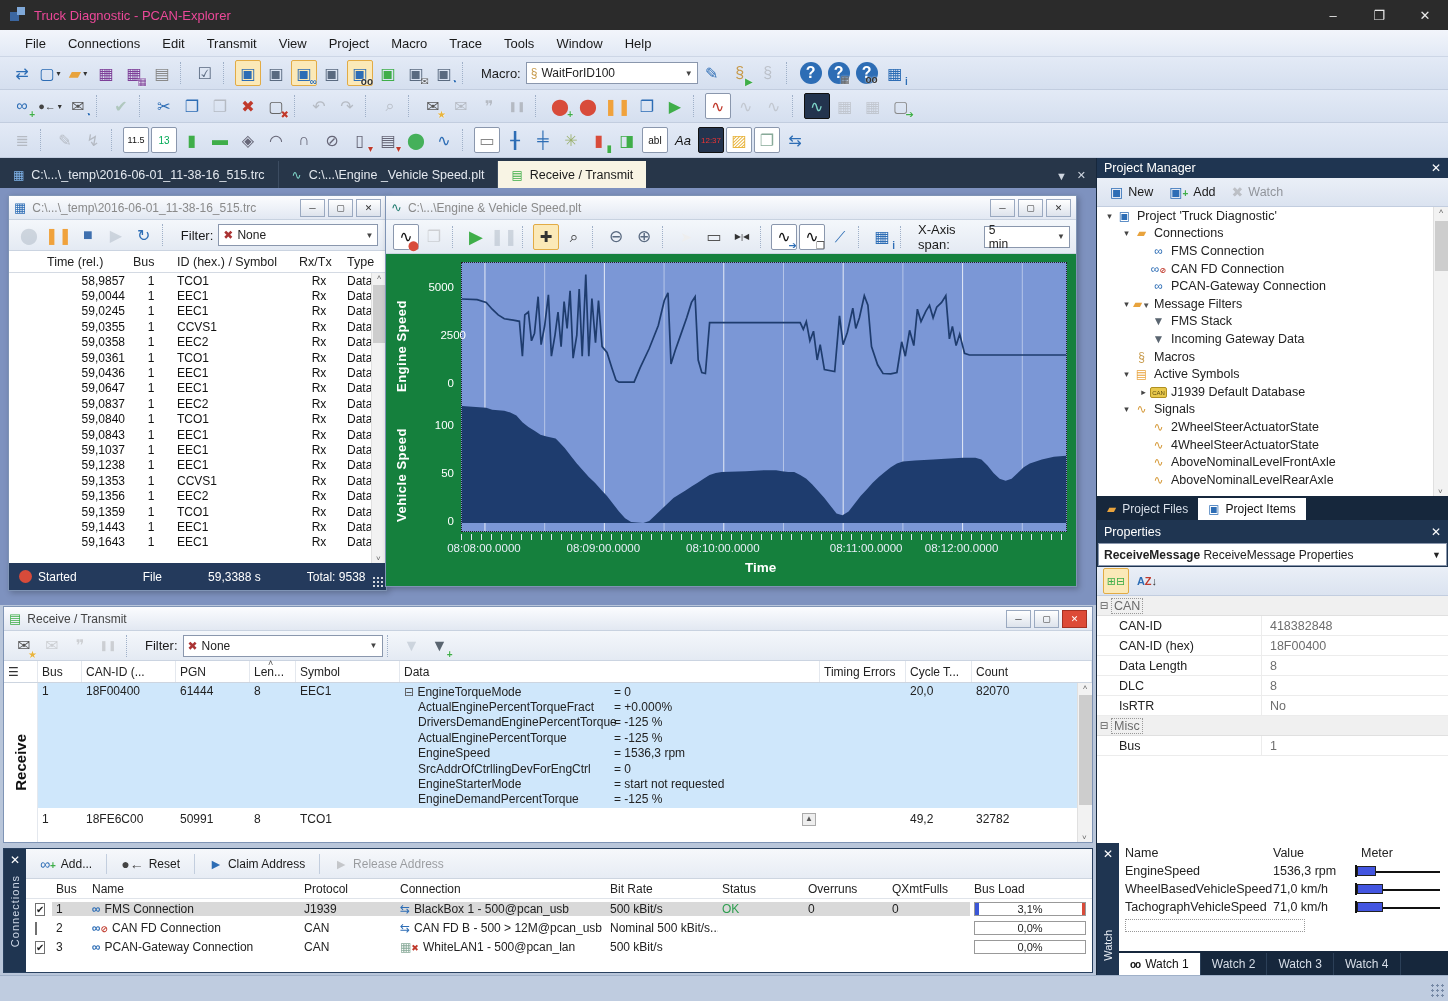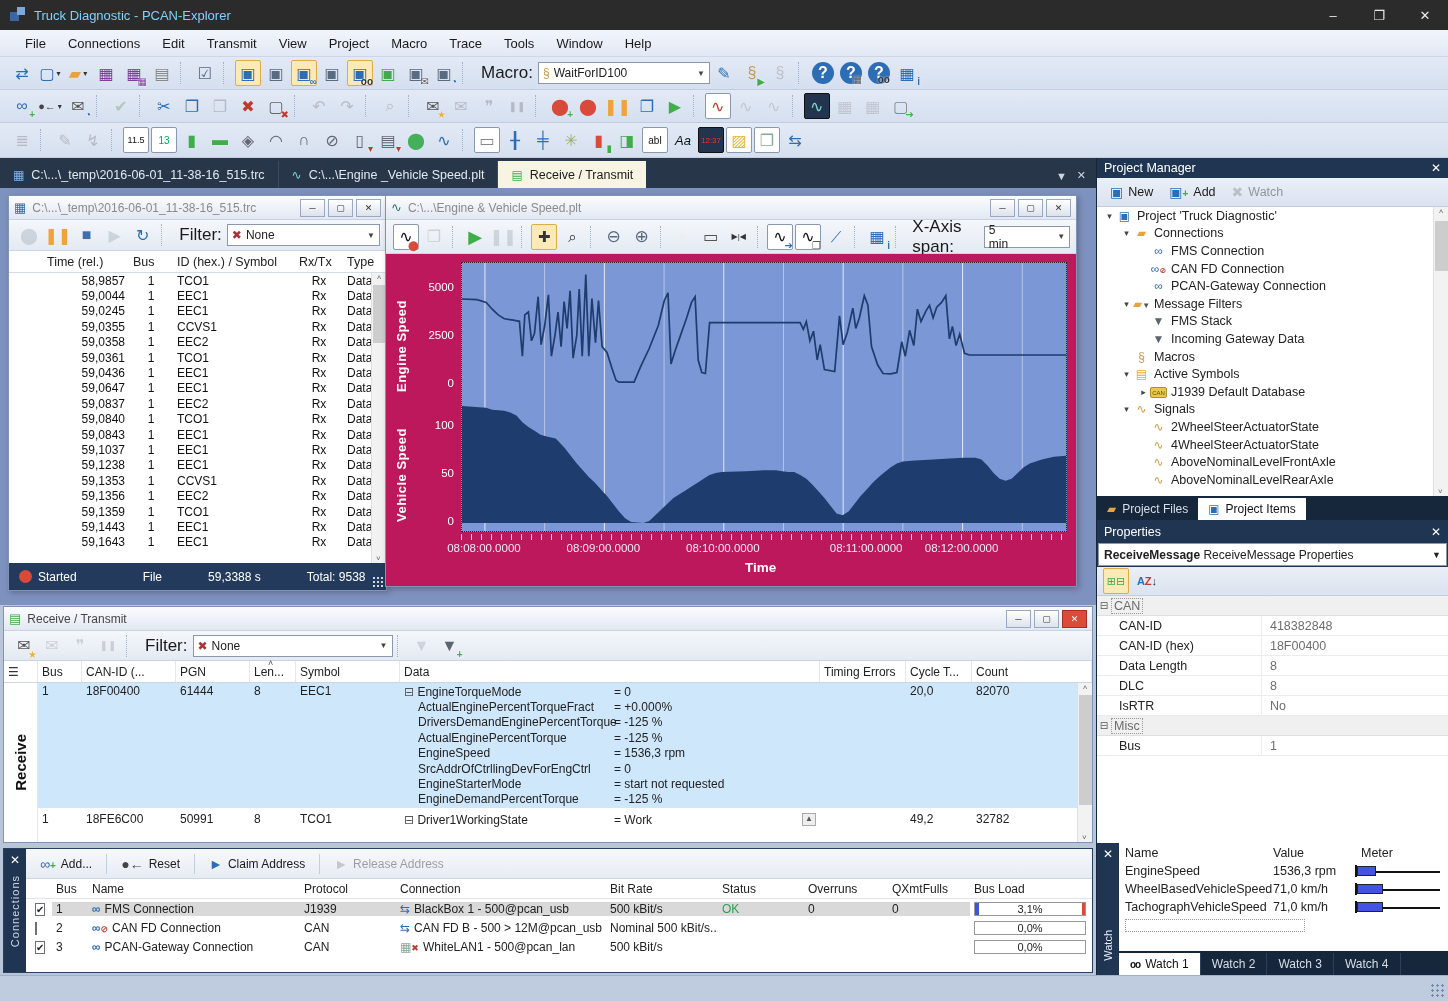--- a/index.html
+++ b/index.html
@@ -6,38 +6,38 @@
   html,body { width:1448px; height:1001px; overflow:hidden; }
   body { font-family:"Liberation Sans","DejaVu Sans",sans-serif; font-size:12px; color:#222; background:#b9c6da; }
   #app { position:relative; width:1448px; height:1001px; }
 
   
   #titlebar { position:absolute; left:0; top:0; width:1448px; height:30px; background:#2b2b2b; display:flex; align-items:center; color:#fff; }
   #applogo { width:16px; height:16px; margin:0 8px 0 10px; position:relative; }
   #applogo i { position:absolute; display:block; }
   #applogo .sq1 { left:0; top:5px; width:9px; height:9px; background:#3b66a0; }
   #applogo .sq2 { left:7px; top:0; width:8px; height:8px; background:#7fa8d8; }
-  #wintitle { font-size:13px; color:#7dd3fc; }
+  #wintitle { font-size:13px; color:#ec4899; }
   #wincontrols { margin-left:auto; display:flex; height:30px; }
   .wc { width:46px; height:30px; display:flex; align-items:center; justify-content:center; color:#e8e8e8; font-size:13px; }
   
   #menubar { position:absolute; left:0; top:30px; width:1448px; height:27px; background:linear-gradient(#f2f5fb,#e2e9f5); display:flex; align-items:center; padding-left:14px; border-bottom:1px solid #cdd6e6; }
   .menuitem { padding:4px 11px; font-size:13px; color:#1a1a1a; }
   
   .tbrow { position:absolute; left:0; width:1448px; background:linear-gradient(#e3eaf6,#d5dfef); display:flex; align-items:center; padding-left:8px; border-bottom:1px solid #c2cddf; }
   #tb1 { top:57px; height:33px; } #tb2 { top:90px; height:33px; } #tb3 { top:123px; height:35px; }
   .tbi { position:relative; min-width:26px; height:26px; margin:0 1px; display:flex; align-items:center; justify-content:center; font-size:16px; border:1px solid transparent; border-radius:2px; }
   .tbi.pressed { background:#fbe9b8; border-color:#e2ab45; }
   .tbi.dis { opacity:.38; }
   .tbi .bdg { position:absolute; right:-1px; bottom:-2px; font-size:10px; font-weight:bold; line-height:1; text-shadow:0 0 2px #fff; }
   .tbi .caret { font-size:8px; color:#333; margin-left:2px; }
   .tbi.box { background:#fff; border:1px solid #8a97ad; }
   .tbi.darkbox { background:#23344e; border:1px solid #111; color:#7fd6c9; }
   .tbsep { width:7px; height:22px; border-left:1px dotted #9fb0c8; margin:0 4px; }
-  .tblabel { font-size:17px; color:#1a1a1a; margin:0 5px 0 8px; }
+  .tblabel { font-size:13px; color:#1a1a1a; margin:0 5px 0 8px; }
   .combo { height:22px; background:#fff; border:1px solid #8a97ad; display:flex; align-items:center; padding:0 4px; gap:4px; font-size:12px; }
   .combo .arr { margin-left:auto; font-size:8px; color:#444; padding-left:5px; }
   .combo .cicon { font-size:12px; }
   
   #tabbar { position:absolute; left:0; top:158px; width:1096px; height:30px; background:#273649; display:flex; align-items:flex-end; }
   .doctab { height:27px; display:flex; align-items:center; gap:7px; padding:0 13px; font-size:12.5px; color:#e3e8ef; border-right:1px solid #3c4c61; }
   .doctab.active { background:#f8f4e4; color:#1a1a1a; border-right:none; }
   .dticon { font-size:12px; }
   #tabbar-right { margin-left:auto; display:flex; align-items:center; gap:10px; padding:0 10px 6px 0; color:#cfd6e0; font-size:11px; }
   
@@ -60,21 +60,21 @@
   .trc-row div { padding:0 4px; }
   .tr-time { text-align:right; } .tr-bus { text-align:center; } .tr-rx { text-align:center; }
   #trc-status { height:27px; flex:none; background:#243a5c; color:#fff; display:flex; align-items:center; font-size:12px; padding:0 10px; gap:6px; position:relative; }
   .reddot { width:13px; height:13px; border-radius:50%; background:#d84b3a; }
   .grip { position:absolute; right:2px; bottom:2px; width:12px; height:12px;
     background-image:radial-gradient(circle, rgba(255,255,255,.8) 1px, transparent 1.2px); background-size:4px 4px; }
   .vscroll { position:absolute; right:0; top:0; width:15px; bottom:0; background:#f2f2f2; border-left:1px solid #e0e0e0; font-size:8px; color:#666; text-align:center; }
   .vthumb { position:absolute; left:1px; width:13px; background:#cdcdcd; }
   
   #plotwin { left:385px; top:7px; width:692px; height:392px; }
-  #plotbody { flex:1; position:relative; background:#be185d; }
+  #plotbody { flex:1; position:relative; background:#15803d; }
   #plotinner { position:absolute; left:75px; top:8px; width:606px; height:270px; border:1px dotted #222; background:#7b97d6; }
   .ytick { position:absolute; color:#fff; font-size:11.5px; text-align:right; width:40px; }
   .ylab { position:absolute; color:#fff; font-weight:bold; font-size:13px; writing-mode:vertical-rl; transform:rotate(180deg); letter-spacing:.5px; }
   #xticks { position:absolute; left:75px; width:606px; height:6px;
     background-image:repeating-linear-gradient(to right, #dfe6f4 0 1px, transparent 1px 10px); }
   .xlab { position:absolute; color:#e8edf8; font-size:11.5px; transform:translateX(-50%); }
   #timelab { position:absolute; color:#fff; font-weight:bold; font-size:13.5px; }
   
   #rtwin { position:relative; margin:1px 3px 0 3px; height:237px; background:#fff; border:1px solid #7f94b5; display:flex; flex-direction:column; }
   #rt-head { display:grid; grid-template-columns:34px 44px 94px 74px 46px 104px 420px 86px 66px 1fr; background:#fff; border-bottom:1px solid #cdd5e0; height:22px; align-items:center; font-size:12px; color:#222; }
@@ -778,21 +778,21 @@
                 <line x1="381.1844" x2="381.1844" y1="0" y2="268" stroke="rgba(255,255,255,0.8)" stroke-width="1"></line>
                 <line x1="440.8898" x2="440.8898" y1="0" y2="268" stroke="rgba(255,255,255,0.45)" stroke-width="1"></line>
                 <line x1="500.5952" x2="500.5952" y1="0" y2="268" stroke="rgba(255,255,255,0.8)" stroke-width="1"></line>
                 <line x1="560.3006" x2="560.3006" y1="0" y2="268" stroke="rgba(255,255,255,0.45)" stroke-width="1"></line>
                 <polygon points="0,260 0.0,142.9 24.2,144.8 30.2,146.7 42.3,147.7 48.3,149.6 54.4,152.5 60.4,159.2 66.4,164.0 72.5,167.8 78.5,171.7 84.6,173.6 93.6,175.5 96.6,178.4 102.7,185.1 108.7,192.8 114.8,200.5 120.8,207.2 126.8,213.9 132.9,219.7 138.9,226.4 145.0,233.1 151.0,240.8 157.0,248.5 163.1,255.2 169.1,259.0 181.2,260.0 187.2,258.1 193.3,252.3 199.3,246.6 205.4,240.8 211.4,235.0 217.4,231.2 223.5,227.4 229.5,223.5 235.6,219.7 241.6,215.8 247.6,212.0 253.7,210.1 259.7,209.1 283.9,208.2 302.0,207.2 314.1,207.2 320.1,208.2 326.2,209.1 332.2,209.1 338.2,212.0 344.3,215.8 350.3,221.6 356.4,228.3 362.4,235.0 368.4,242.7 374.5,250.4 380.5,252.3 386.6,248.5 392.6,240.8 398.6,233.1 404.7,226.4 410.7,219.7 416.8,213.9 422.8,209.1 428.8,204.3 434.9,200.5 440.9,198.6 453.0,197.6 471.1,196.6 483.2,195.7 501.3,194.7 513.4,194.7 519.4,196.6 525.5,202.4 531.5,210.1 537.6,215.8 543.6,217.8 549.6,215.8 555.7,210.1 561.7,204.3 567.8,200.5 579.8,196.6 591.9,193.8 604.0,192.8 604,260" fill="#1e3c6e"></polygon>
                 <polyline points="0.0,36.0 15.1,36.6 24.2,39.4 30.2,46.2 36.2,51.9 42.3,55.8 51.3,57.1 57.4,58.3 60.4,93.2 62.8,51.9 66.4,49.0 69.5,77.8 72.5,70.2 76.1,33.7 79.1,81.7 82.7,62.5 86.4,31.8 89.4,93.2 93.0,72.1 96.0,49.0 99.1,83.6 102.1,38.5 105.1,65.4 108.1,27.9 111.1,95.1 114.8,72.1 117.2,26.0 120.2,93.2 123.8,11.6 126.8,93.2 129.9,35.6 133.5,79.8 136.5,37.5 140.1,83.6 145.0,89.4 149.8,104.7 154.0,117.2 157.0,119.1 172.1,119.1 178.2,104.7 187.2,85.5 196.3,62.5 202.3,37.5 206.0,29.8 209.0,100.9 213.2,87.4 218.6,72.1 224.7,54.8 229.5,39.4 233.1,33.7 236.2,97.0 239.8,109.5 243.4,110.5 247.6,59.6 338.2,59.6 341.3,66.3 344.3,58.6 347.9,77.8 351.5,68.2 355.2,97.0 358.2,81.7 362.4,106.6 372.7,108.6 377.5,52.9 381.1,81.7 385.4,69.2 390.8,45.2 393.8,65.4 397.4,54.8 402.3,32.7 405.9,42.3 409.5,83.6 415.6,101.8 421.0,110.5 428.8,110.9 434.9,109.5 439.7,78.8 443.3,93.2 447.6,67.3 451.8,82.6 455.4,46.2 459.0,58.6 463.9,48.1 467.5,42.3 471.1,54.8 474.7,44.2 479.6,39.4 483.8,32.7 487.4,75.9 490.4,63.4 494.1,82.6 497.7,71.1 502.5,90.3 507.4,92.0 604.0,92.0" fill="none" stroke="#1e3c6e" stroke-width="1.7"></polyline>
               </svg>
           </div>
           <div id="yticks">
               <div class="ytick" style="left: 28px; top: 27px;">5000</div>
-              <div class="ytick" style="left: 28px; top: 75px;">2500</div>
+              <div class="ytick" style="left: 40px; top: 75px;">2500</div>
               <div class="ytick" style="left: 28px; top: 123px;">0</div>
               <div class="ytick" style="left: 28px; top: 165px;">100</div>
               <div class="ytick" style="left: 28px; top: 213px;">50</div>
               <div class="ytick" style="left: 28px; top: 261px;">0</div>
             </div>
           <span class="ylab" id="ylab1" style="left: 8px; top: 28px; height: 110px;">Engine Speed</span>
           <span class="ylab" id="ylab2" style="left: 8px; top: 158px; height: 110px;">Vehicle Speed</span>
           <div id="xticks" style="top: 280px;"></div>
           <div id="xlabs">
               <span class="xlab" style="left: 97.952px; top: 288px;">08:08:00.0000</span>
@@ -926,24 +926,20 @@
             <div>20,0</div>
             <div>82070</div>
           </div>
           <div class="rt-row" style="top: 128.2px;">
             <div>1</div>
             <div>18FE6C00</div>
             <div>50991</div>
             <div>8</div>
             <div>TCO1</div>
             <div style="position: relative;">
-              <div class="sigline">
-                <span class="signame first"><span style="color: rgb(85, 85, 85);">⊟ </span><span>Driver1WorkingState</span></span>
-                <span class="sigval">= Work</span>
-              </div>
               <span class="spinbox">▲</span>
             </div>
             <div></div>
             <div>49,2</div>
             <div>32782</div>
           </div>
         </div>
     </div>
 
     <div id="connpanel">

